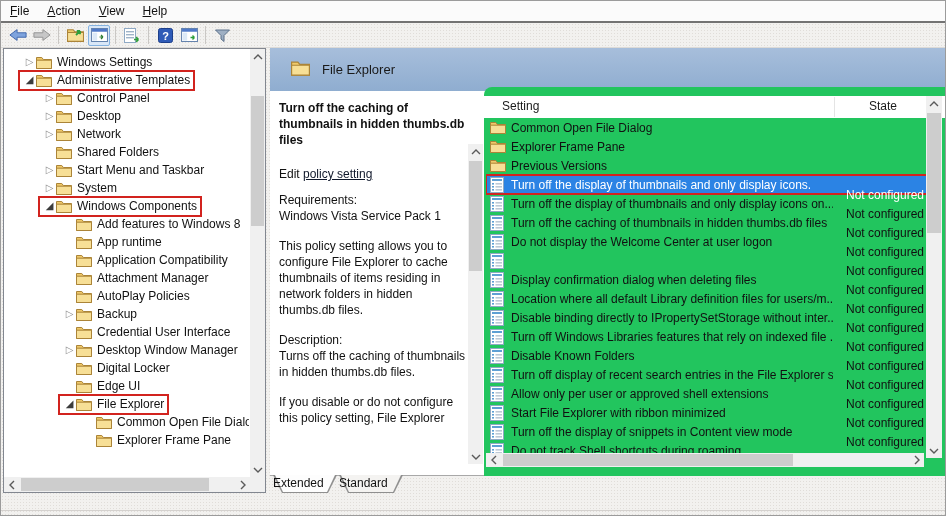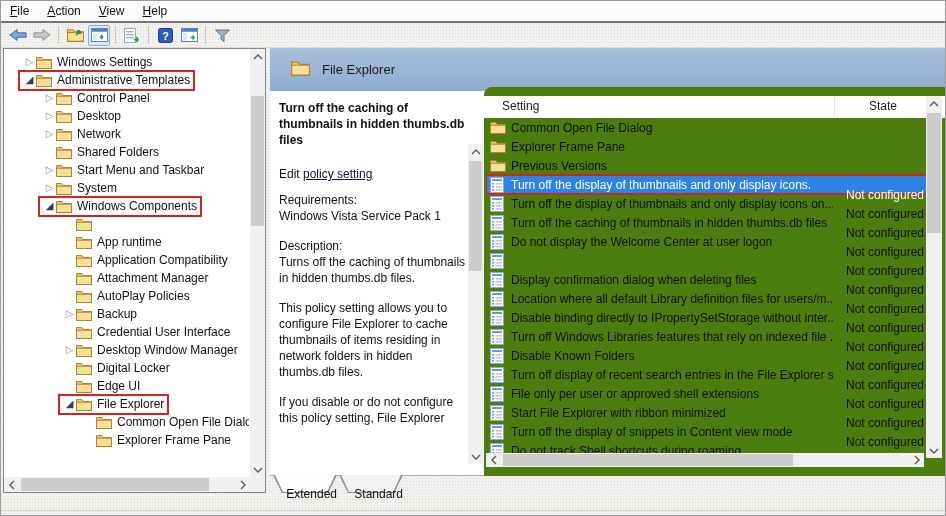--- a/index.html
+++ b/index.html
@@ -47,42 +47,42 @@
   .band-title{position:absolute;left:52px;top:14px;font-size:13px;color:#1a1a1a;}
 
   .details{position:absolute;left:9px;top:52px;width:191px;height:375px;overflow:hidden;z-index:1;line-height:16px;}
   .d-title{font-weight:bold;margin:0 0 18px 0;}
   .edit-line{margin:0 0 10px 0;}
   .link{color:#0f172a;text-decoration:underline;cursor:pointer;}
   .dpara{white-space:pre-line;margin:0 0 14px 0;}
 
   .details-scroll{left:198px;top:96px;width:15px;height:320px;z-index:1;}
 
-  .list-box{position:absolute;left:214px;top:39px;width:461px;height:389px;background:#4d7c0f;border-top-left-radius:8px;z-index:2;overflow:hidden;}
+  .list-box{position:absolute;left:214px;top:39px;width:461px;height:389px;background:#22c55e;border-top-left-radius:8px;z-index:2;overflow:hidden;}
   .list-header{position:absolute;left:0;top:9px;width:100%;height:22px;background:#fff;}
   .col-setting{position:absolute;left:18px;top:3px;color:#1a1a1a;}
   .col-state{position:absolute;left:385px;top:3px;color:#1a1a1a;}
   .col-div{position:absolute;left:350px;top:1px;width:1px;height:20px;background:#e4e4e4;}
   .list-rows{position:absolute;left:2px;top:31px;right:18px;bottom:23px;overflow:hidden;}
   .lrow{position:relative;height:19px;display:flex;align-items:center;}
   .licon{flex:0 0 16px;margin-left:4px;display:flex;align-items:center;}
   .lsetting{position:absolute;left:25px;width:322px;white-space:nowrap;overflow:hidden;}
   .lstate{position:absolute;left:360px;white-space:nowrap;margin-top:20px;}
   .lrow.selected{background:#2b83e4;color:#fff;}
   .red-boxed-row{outline:2px solid #d2231e;outline-offset:-1px;}
   .list-vscroll{right:3px;top:9px;width:16px;height:362px;}
   .list-hscroll{left:2px;bottom:9px;height:14px;right:21px;}
 
   
   .tab{position:absolute;top:427px;height:18px;z-index:3;}
   .tab-extended{left:272px;width:64px;}
   .tab-standard{left:338px;width:64px;}
   .tab .edge{position:absolute;inset:0;background:#8f8f8f;clip-path:polygon(0 0,100% 0,calc(100% - 9px) 100%,9px 100%);}
   .tab .face{position:absolute;inset:0;background:#fdfdfd;clip-path:polygon(2px 0,calc(100% - 2px) 0,calc(100% - 10px) calc(100% - 1px),10px calc(100% - 1px));}
-  .tab .tab-label{position:absolute;width:100%;text-align:right;top:12px;z-index:2;}
+  .tab .tab-label{position:absolute;width:100%;text-align:left;top:1px;z-index:2;}
   .tab.inactive .face{background:#f4f3f1;}
 
   
   .status-groove{position:absolute;left:0;top:462px;width:100%;border-top:1px solid #d4d1ce;height:7px;}
 
   svg{display:block;}
 </style>
 </head>
 <body>
 
@@ -299,20 +299,21 @@
     </div>
 
     <div class="trow" style="padding-left: 55px;">
       <span class="tinner">
         <span class="arrow"></span>
         <span class="ticon">
                 <svg width="16" height="13">
                   <use href="#sym-folder"></use>
                 </svg>
               </span>
+        <span class="tlabel">Add features to Windows 8</span>
       </span>
     </div>
 
     <div class="trow" style="padding-left: 55px;">
       <span class="tinner">
         <span class="arrow"></span>
         <span class="ticon">
                 <svg width="16" height="13">
                   <use href="#sym-folder"></use>
                 </svg>
@@ -492,23 +493,23 @@
           </span>
         <span class="band-title">File Explorer</span>
       </div>
 
       <div class="details">
         <div class="d-title">Turn off the caching of thumbnails in hidden thumbs.db files</div>
         <div class="edit-line"><span>Edit </span><a class="link">policy setting</a></div>
         <div>
             <div class="dpara">Requirements:
 Windows Vista Service Pack 1</div>
+            <div class="dpara">This policy setting allows you to configure File Explorer to cache thumbnails of items residing in network folders in hidden thumbs.db files.</div>
             <div class="dpara">Description:
 Turns off the caching of thumbnails in hidden thumbs.db files.</div>
-            <div class="dpara">This policy setting allows you to configure File Explorer to cache thumbnails of items residing in network folders in hidden thumbs.db files.</div>
             <div class="dpara">If you disable or do not configure this policy setting, File Explorer</div>
           </div>
       </div>
 
       <div class="sb details-scroll" style="position:absolute;">
         <span class="sb-btn" style="left:0;top:0;width:15px;height:15px;">
             <svg width="10" height="6">
               <use href="#sym-chev-up"></use>
             </svg>
           </span>
@@ -665,21 +666,21 @@
       <span class="lsetting">Turn off display of recent search entries in the File Explorer s...</span>
       <span class="lstate">Not configured</span>
     </div>
 
     <div class="lrow">
       <span class="licon">
                 <svg width="14" height="16">
                   <use href="#sym-policy"></use>
                 </svg>
               </span>
-      <span class="lsetting">File only per user or approved shell extensions</span>
+      <span class="lsetting">Allow only per user or approved shell extensions</span>
       <span class="lstate">Not configured</span>
     </div>
 
     <div class="lrow">
       <span class="licon">
                 <svg width="14" height="16">
                   <use href="#sym-policy"></use>
                 </svg>
               </span>
       <span class="lsetting">Start File Explorer with ribbon minimized</span>

